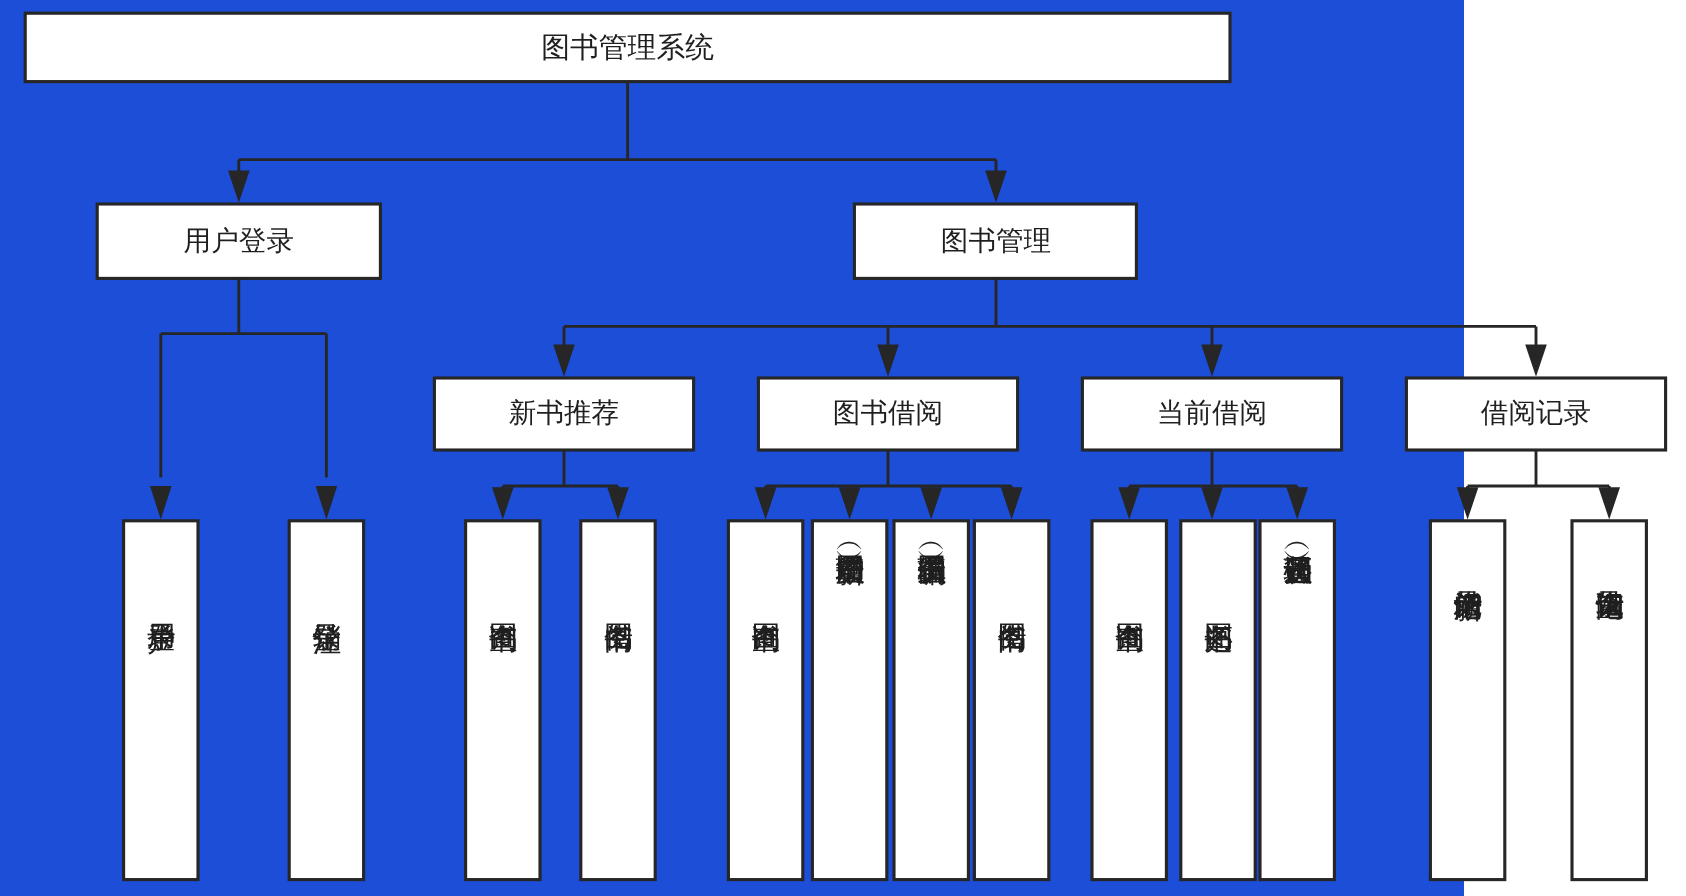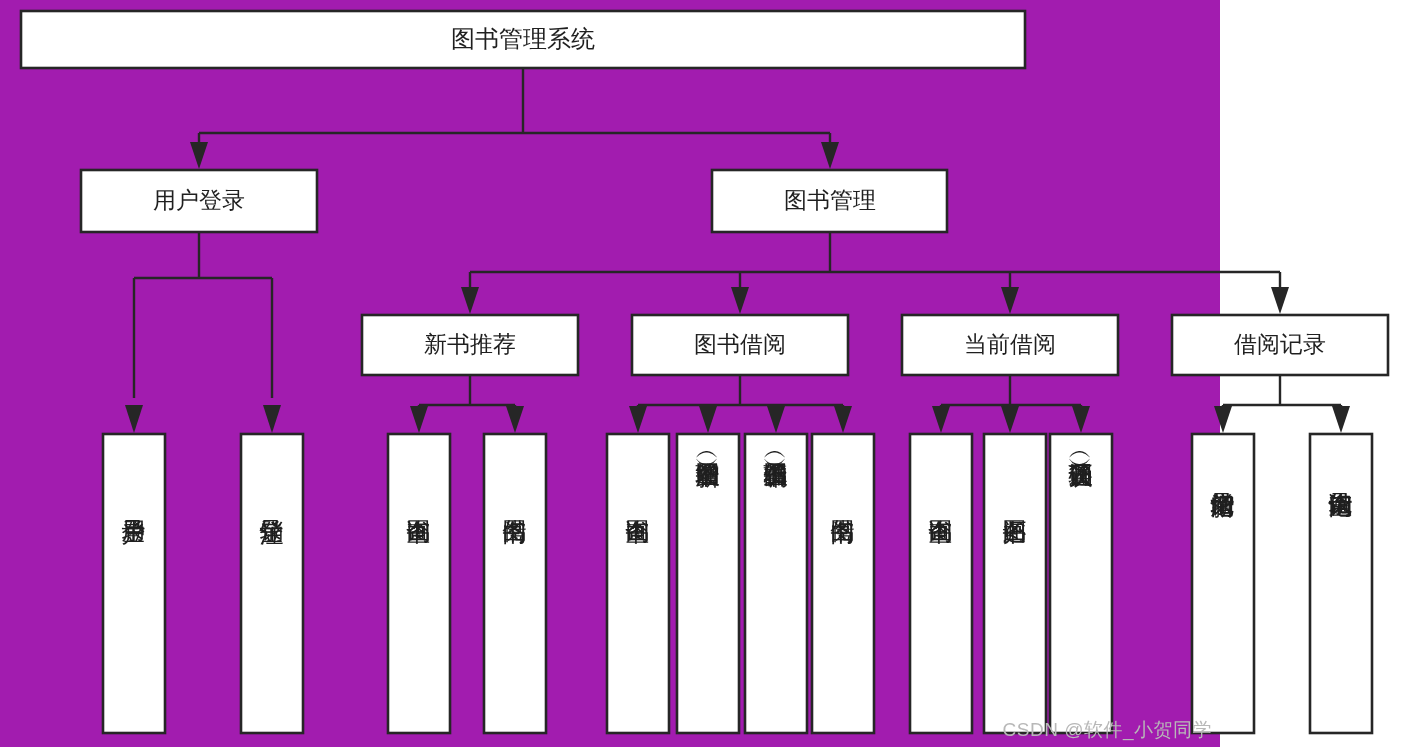--- a/index.html
+++ b/index.html
@@ -10,21 +10,21 @@
   body {
     width: 1405px;
     height: 747px;
     font-family: "Liberation Sans", "DejaVu Sans", sans-serif;
     overflow: hidden;
   }
   #diagram-root {
     position: relative;
     width: 1220px;
     height: 747px;
-    background: #a21caf;
+    background: #1d4ed8;
   }
   svg#flow-svg {
     position: absolute;
     left: 0;
     top: 0;
     width: 1405px;
     height: 747px;
     display: block;
   }
   .node-box {
@@ -201,15 +201,14 @@
       <rect class="node-box" x="1192" y="434" width="62" height="299"></rect>
       <text class="node-label-v" x="1223" y="474">新增借阅记录</text>
     </g>
     <g>
       <rect class="node-box" x="1310" y="434" width="62" height="299"></rect>
       <text class="node-label-v" x="1341" y="474">查询借阅记录</text>
     </g>
 
   </svg>
 
-  <div class="watermark">CSDN @软件_小贺同学</div>
 
 </div>
 
 </body></html>

